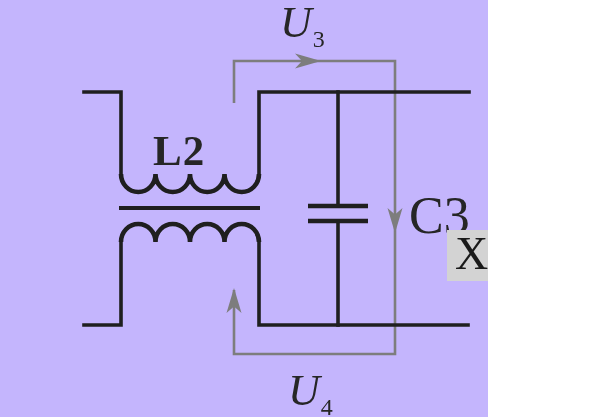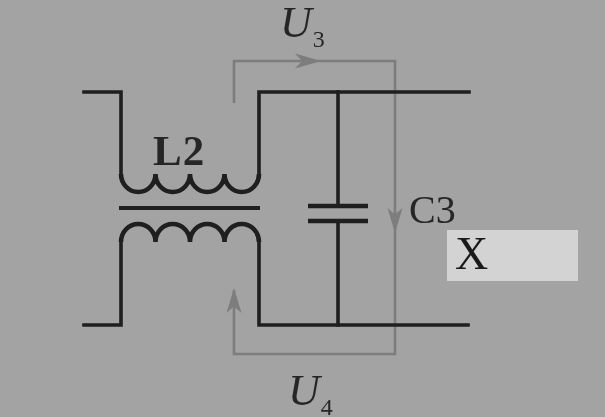--- a/index.html
+++ b/index.html
@@ -1,33 +1,33 @@
 <!DOCTYPE html>
 <html><head>
 <meta charset="utf-8">
 <style>
   html,body{margin:0;padding:0;background:#ffffff;}
   .canvas{
     position:relative;
-    width:605px;height:417px;
-    background:#a3a3a3;
+    width:488px;height:417px;
+    background:#c4b5fd;
     overflow:hidden;
     font-family:"Liberation Serif", serif;
   }
   .canvas svg{position:absolute;left:0;top:0;}
   .label{
     position:absolute;
     color:#262626;
     white-space:nowrap;
     line-height:1;
   }
   .lbl-u3{left:280px;top:1px;font-size:44px;font-style:italic;}
   .lbl-u4{left:288px;top:369px;font-size:44px;font-style:italic;}
   .lbl-l2{left:153px;top:129px;font-size:43px;letter-spacing:1px;font-weight:bold;}
-  .lbl-c3{left:409px;top:190px;font-size:40px;}
+  .lbl-c3{left:409px;top:190px;font-size:52px;}
   .sub{
     font-size:24px;
     font-style:normal;
     vertical-align:-10px;
     margin-left:1px;
   }
   .annotation-box{
     position:absolute;
     left:447px;top:230px;
     width:131px;height:51px;

